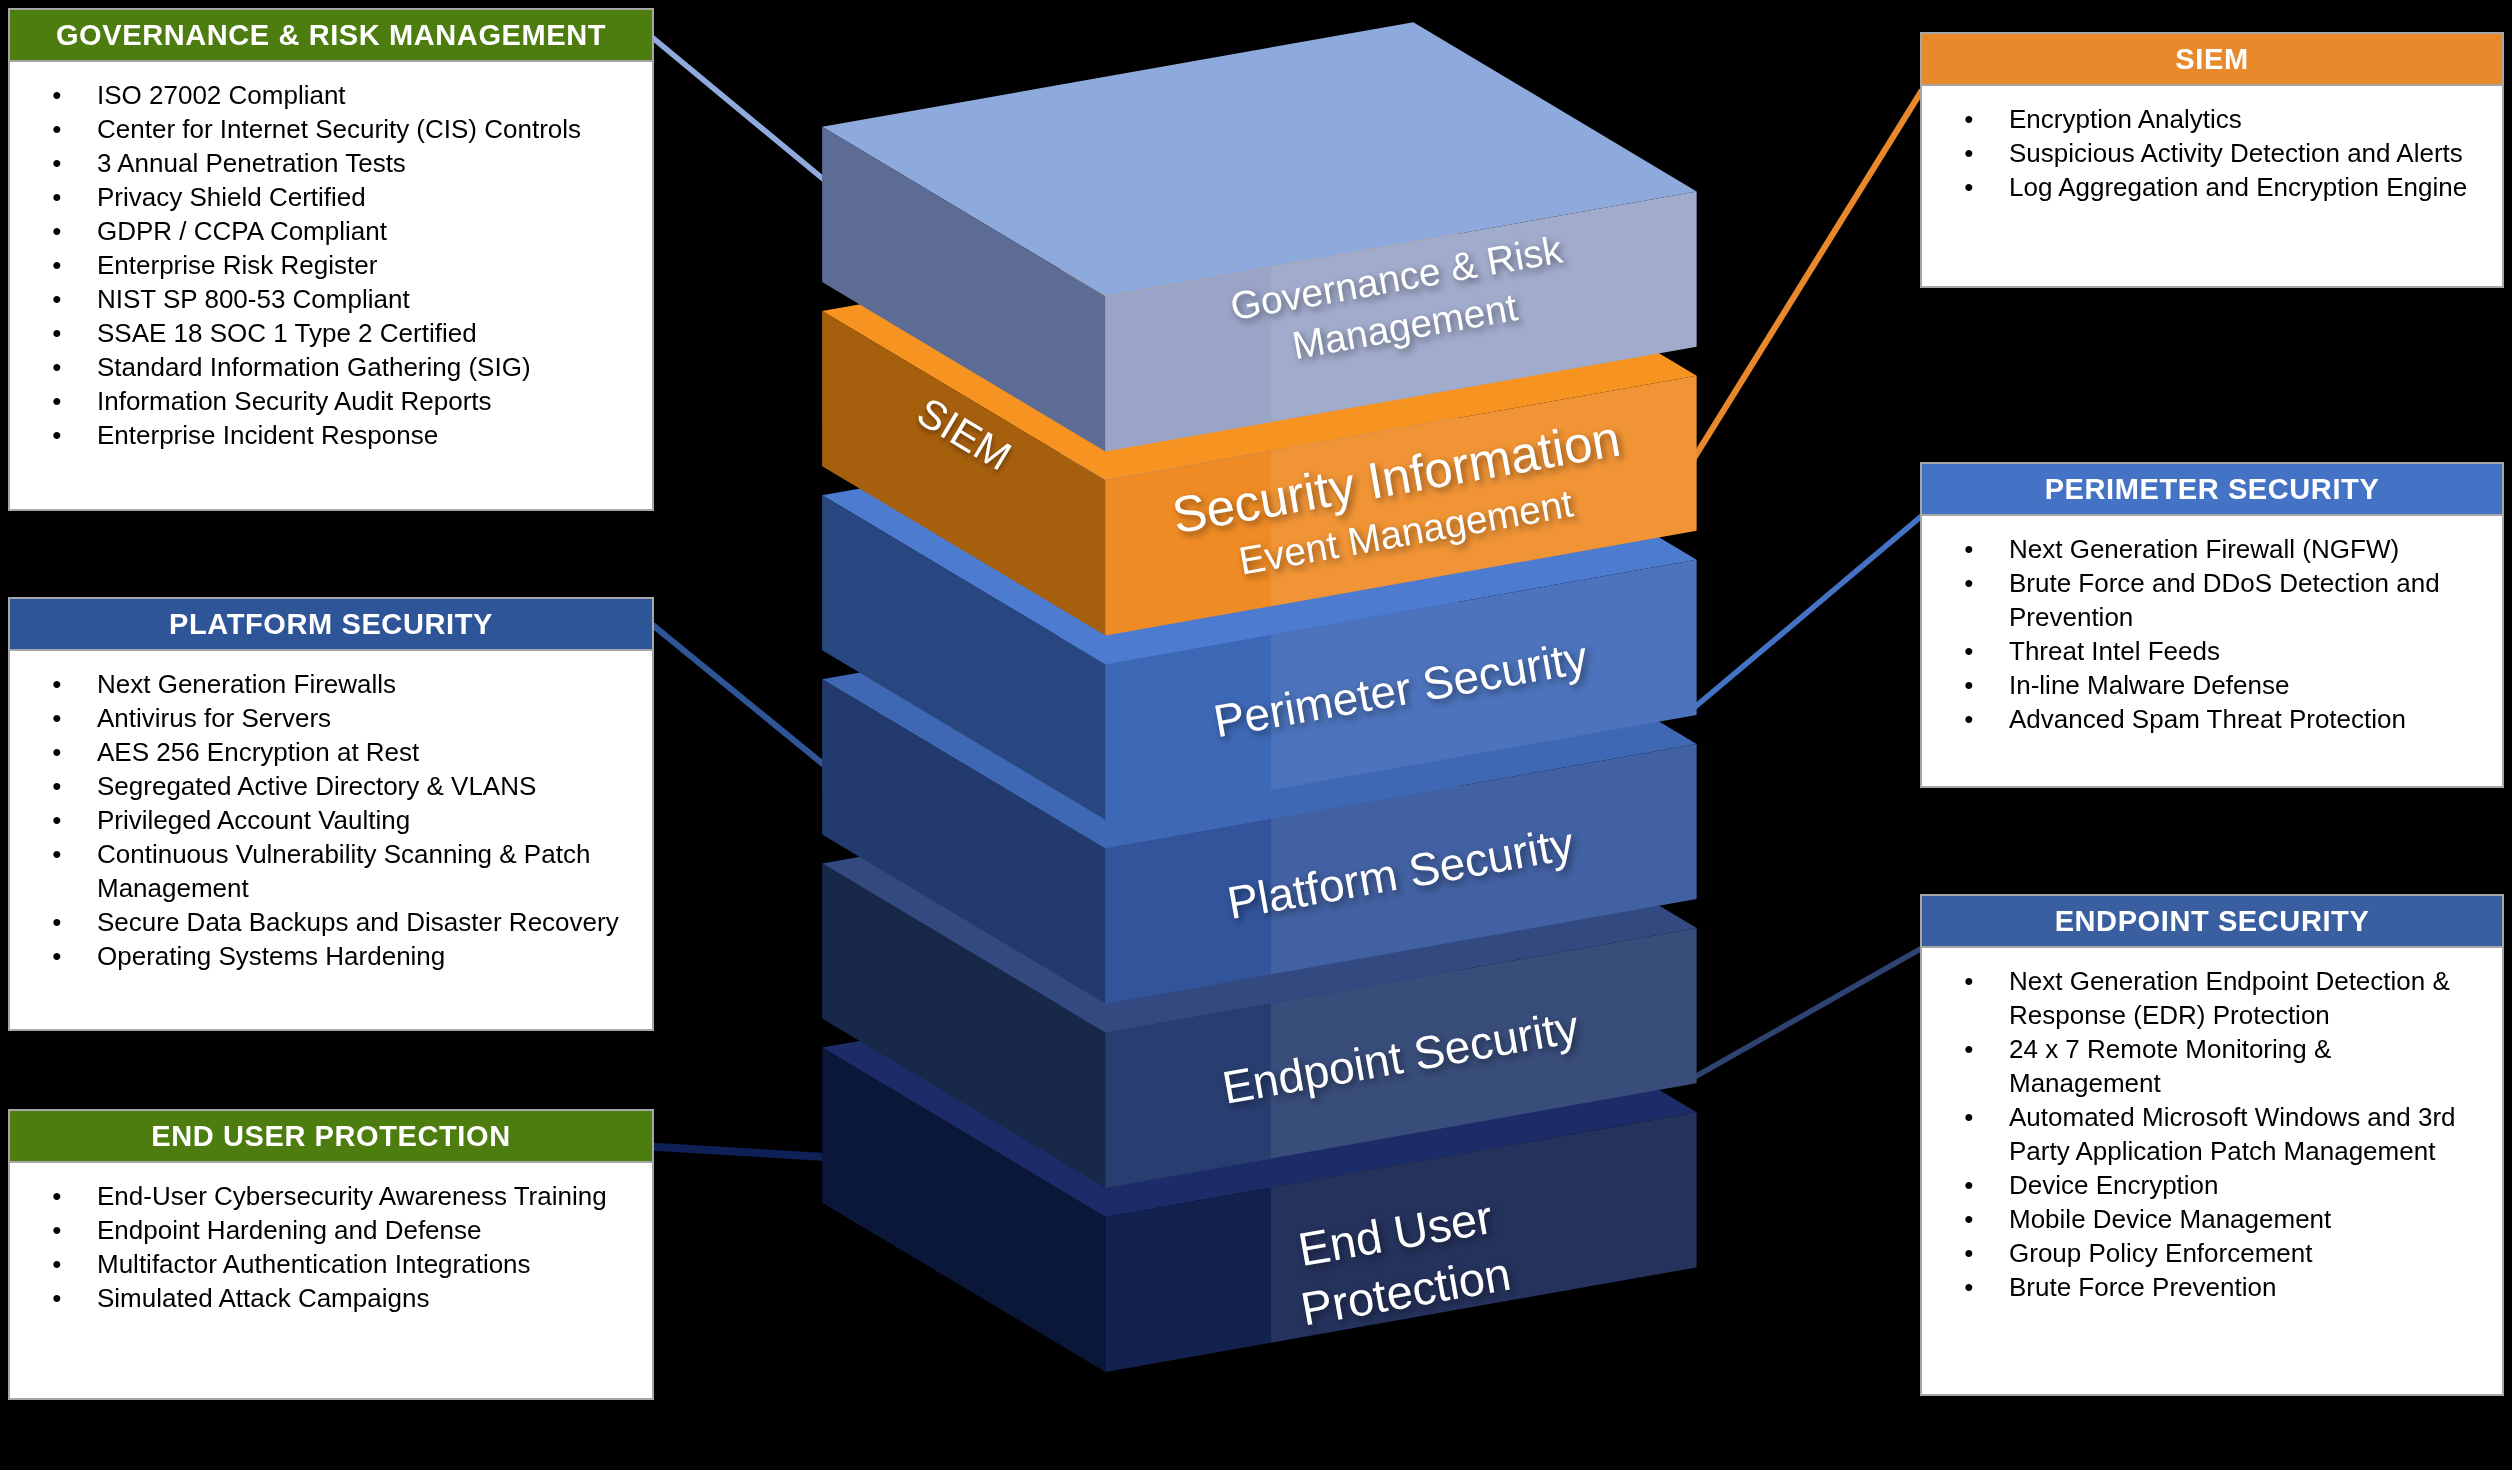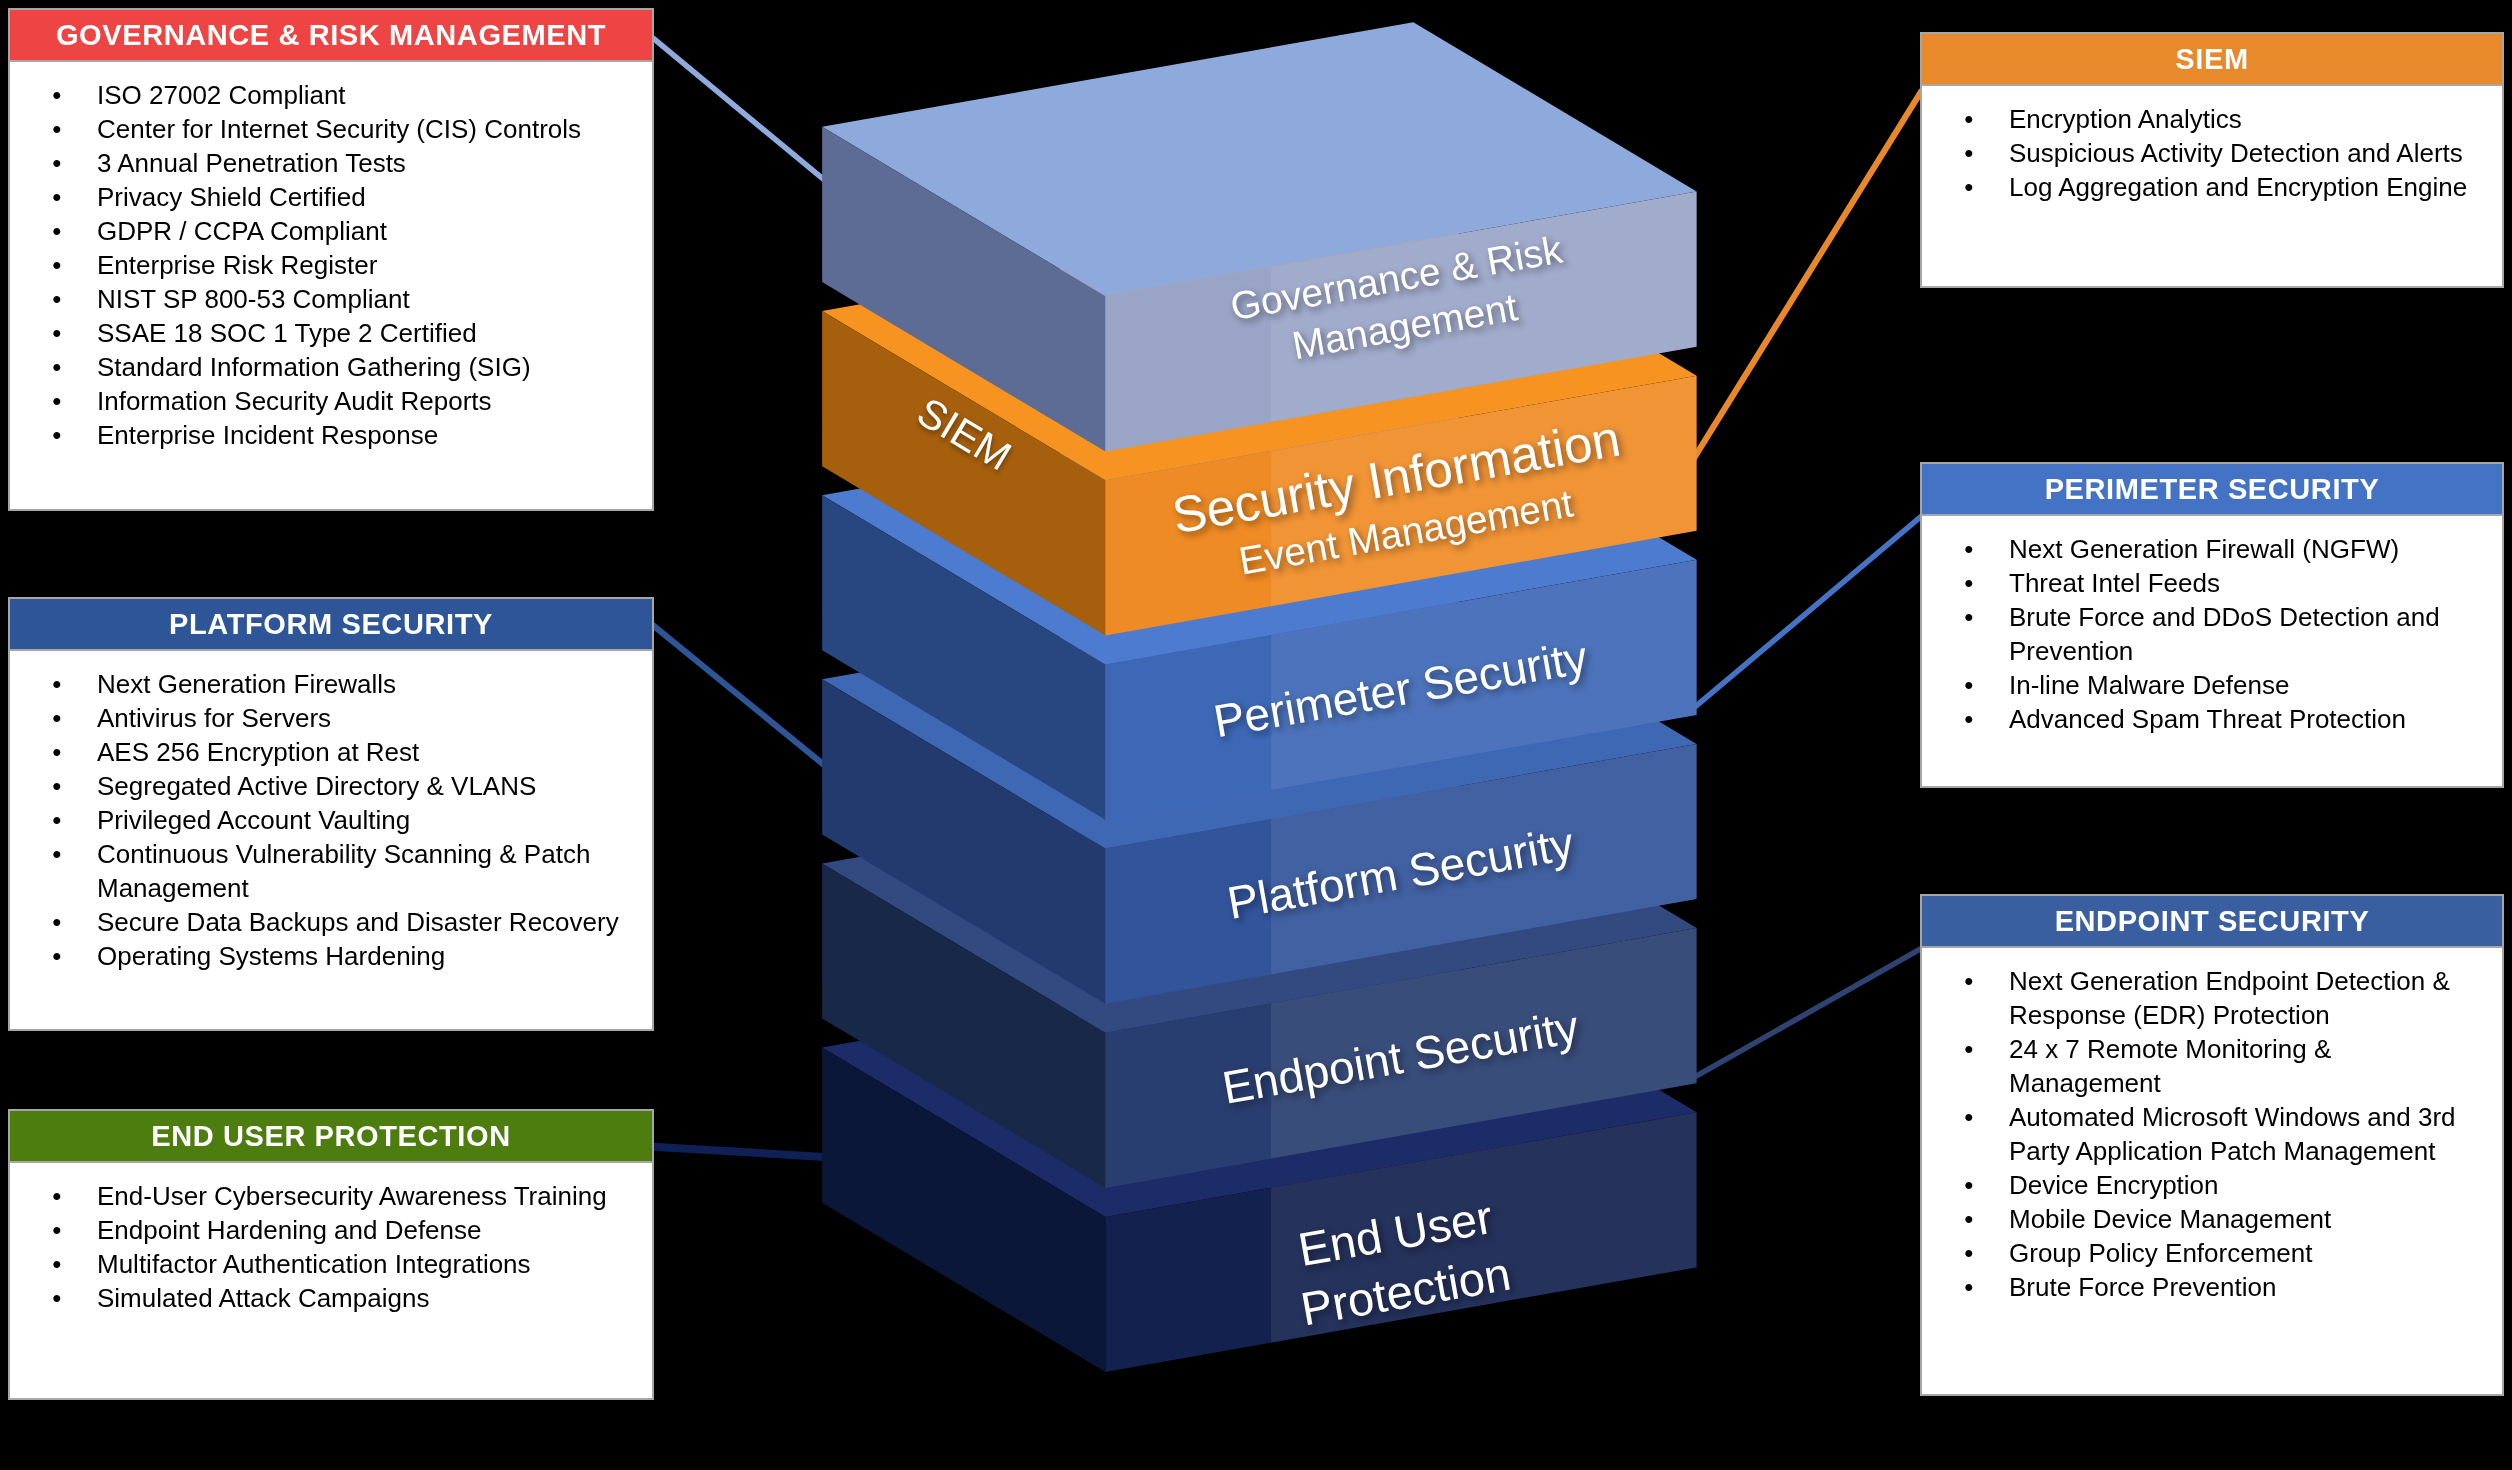--- a/index.html
+++ b/index.html
@@ -100,21 +100,21 @@
   <div class="front-label" style="top:1030px">
     <div class="l1">Endpoint Security</div>
   </div>
 
   <div class="front-label end-user" style="top:1203px">
     <div class="l1">End User</div>
     <div class="l2">Protection</div>
   </div>
 
   <div class="callout" style="left:8px;top:8px;width:646px;height:503px">
-    <div class="callout-header" style="background: #ef4444;">GOVERNANCE &amp; RISK MANAGEMENT</div>
+    <div class="callout-header" style="background: #4d7c0f;">GOVERNANCE &amp; RISK MANAGEMENT</div>
     <ul>
         <li>ISO 27002 Compliant</li>
         <li>Center for Internet Security (CIS) Controls</li>
         <li>3 Annual Penetration Tests</li>
         <li>Privacy Shield Certified</li>
         <li>GDPR / CCPA Compliant</li>
         <li>Enterprise Risk Register</li>
         <li>NIST SP 800-53 Compliant</li>
         <li>SSAE 18 SOC 1 Type 2 Certified</li>
         <li>Standard Information Gathering (SIG)</li>
@@ -153,22 +153,22 @@
         <li>Encryption Analytics</li>
         <li>Suspicious Activity Detection and Alerts</li>
         <li>Log Aggregation and Encryption Engine</li>
       </ul>
   </div>
 
   <div class="callout" style="left:1920px;top:462px;width:584px;height:326px">
     <div class="callout-header" style="background: rgb(68, 114, 196);">PERIMETER SECURITY</div>
     <ul>
         <li>Next Generation Firewall (NGFW)</li>
+        <li>Brute Force and DDoS Detection and Prevention</li>
         <li>Threat Intel Feeds</li>
-        <li>Brute Force and DDoS Detection and Prevention</li>
         <li>In-line Malware Defense</li>
         <li>Advanced Spam Threat Protection</li>
       </ul>
   </div>
 
   <div class="callout" style="left:1920px;top:894px;width:584px;height:502px">
     <div class="callout-header" style="background: rgb(58, 95, 160);">ENDPOINT SECURITY</div>
     <ul>
         <li>Next Generation Endpoint Detection &amp; Response (EDR) Protection</li>
         <li>24 x 7 Remote Monitoring &amp; Management</li>

